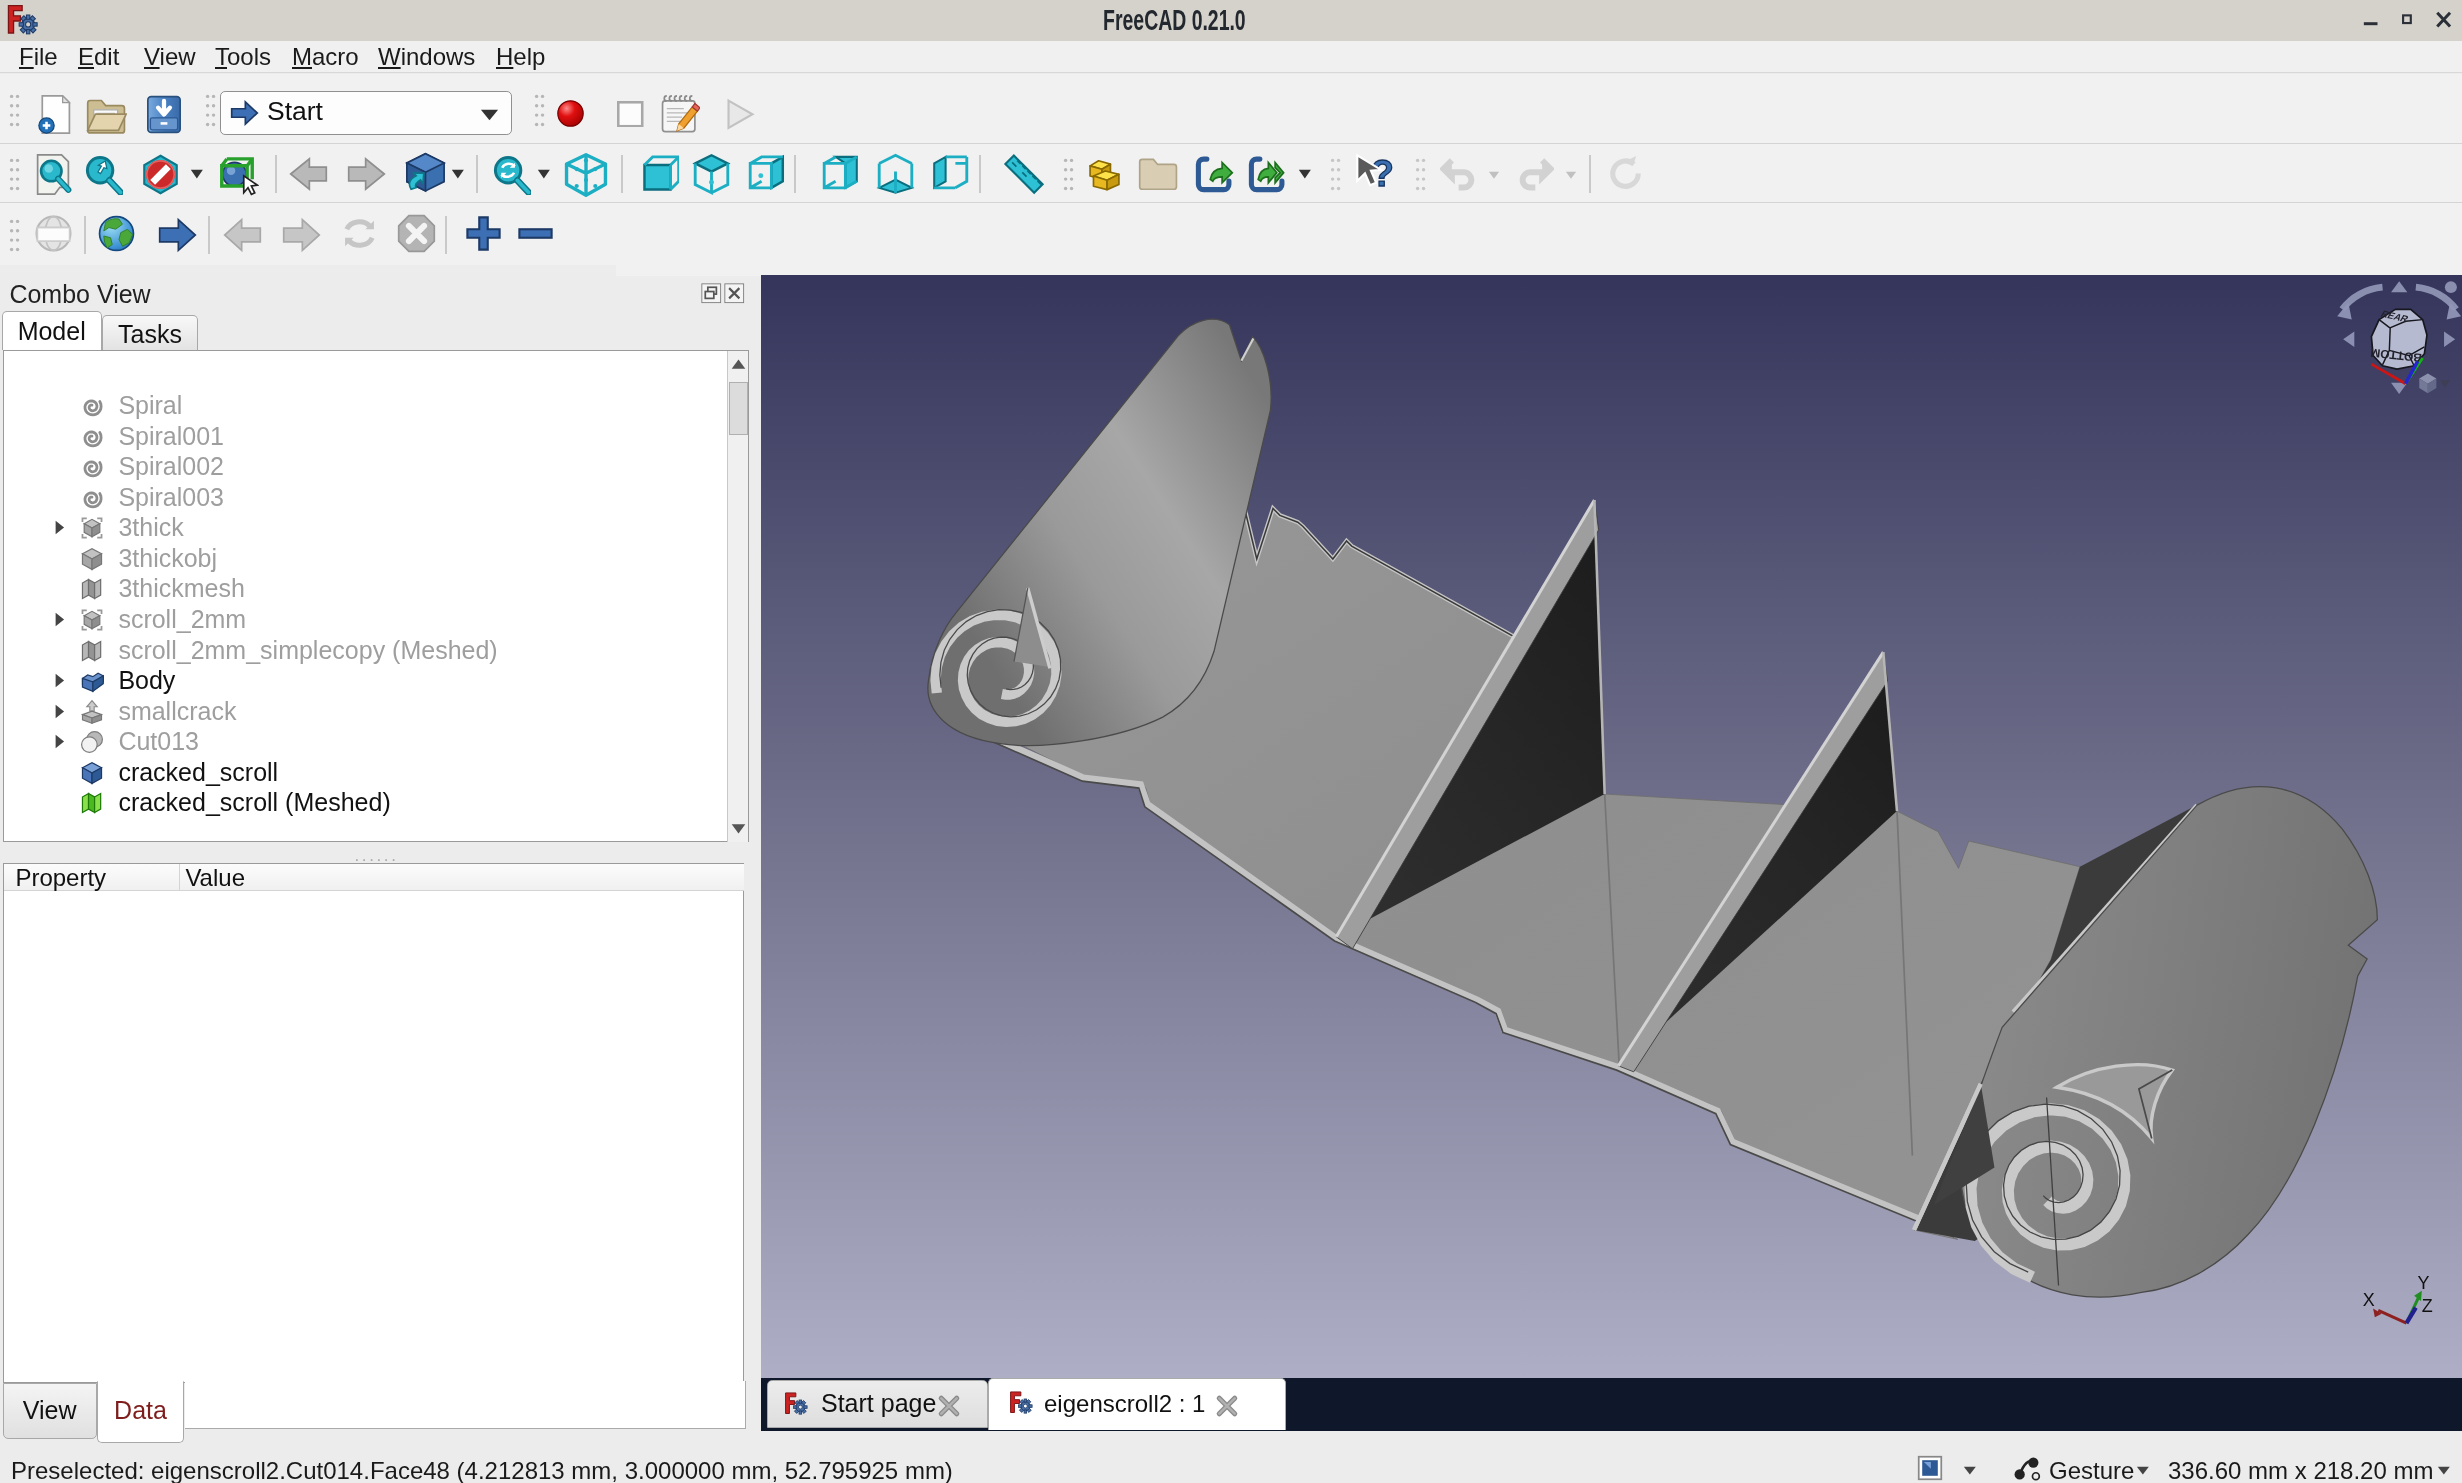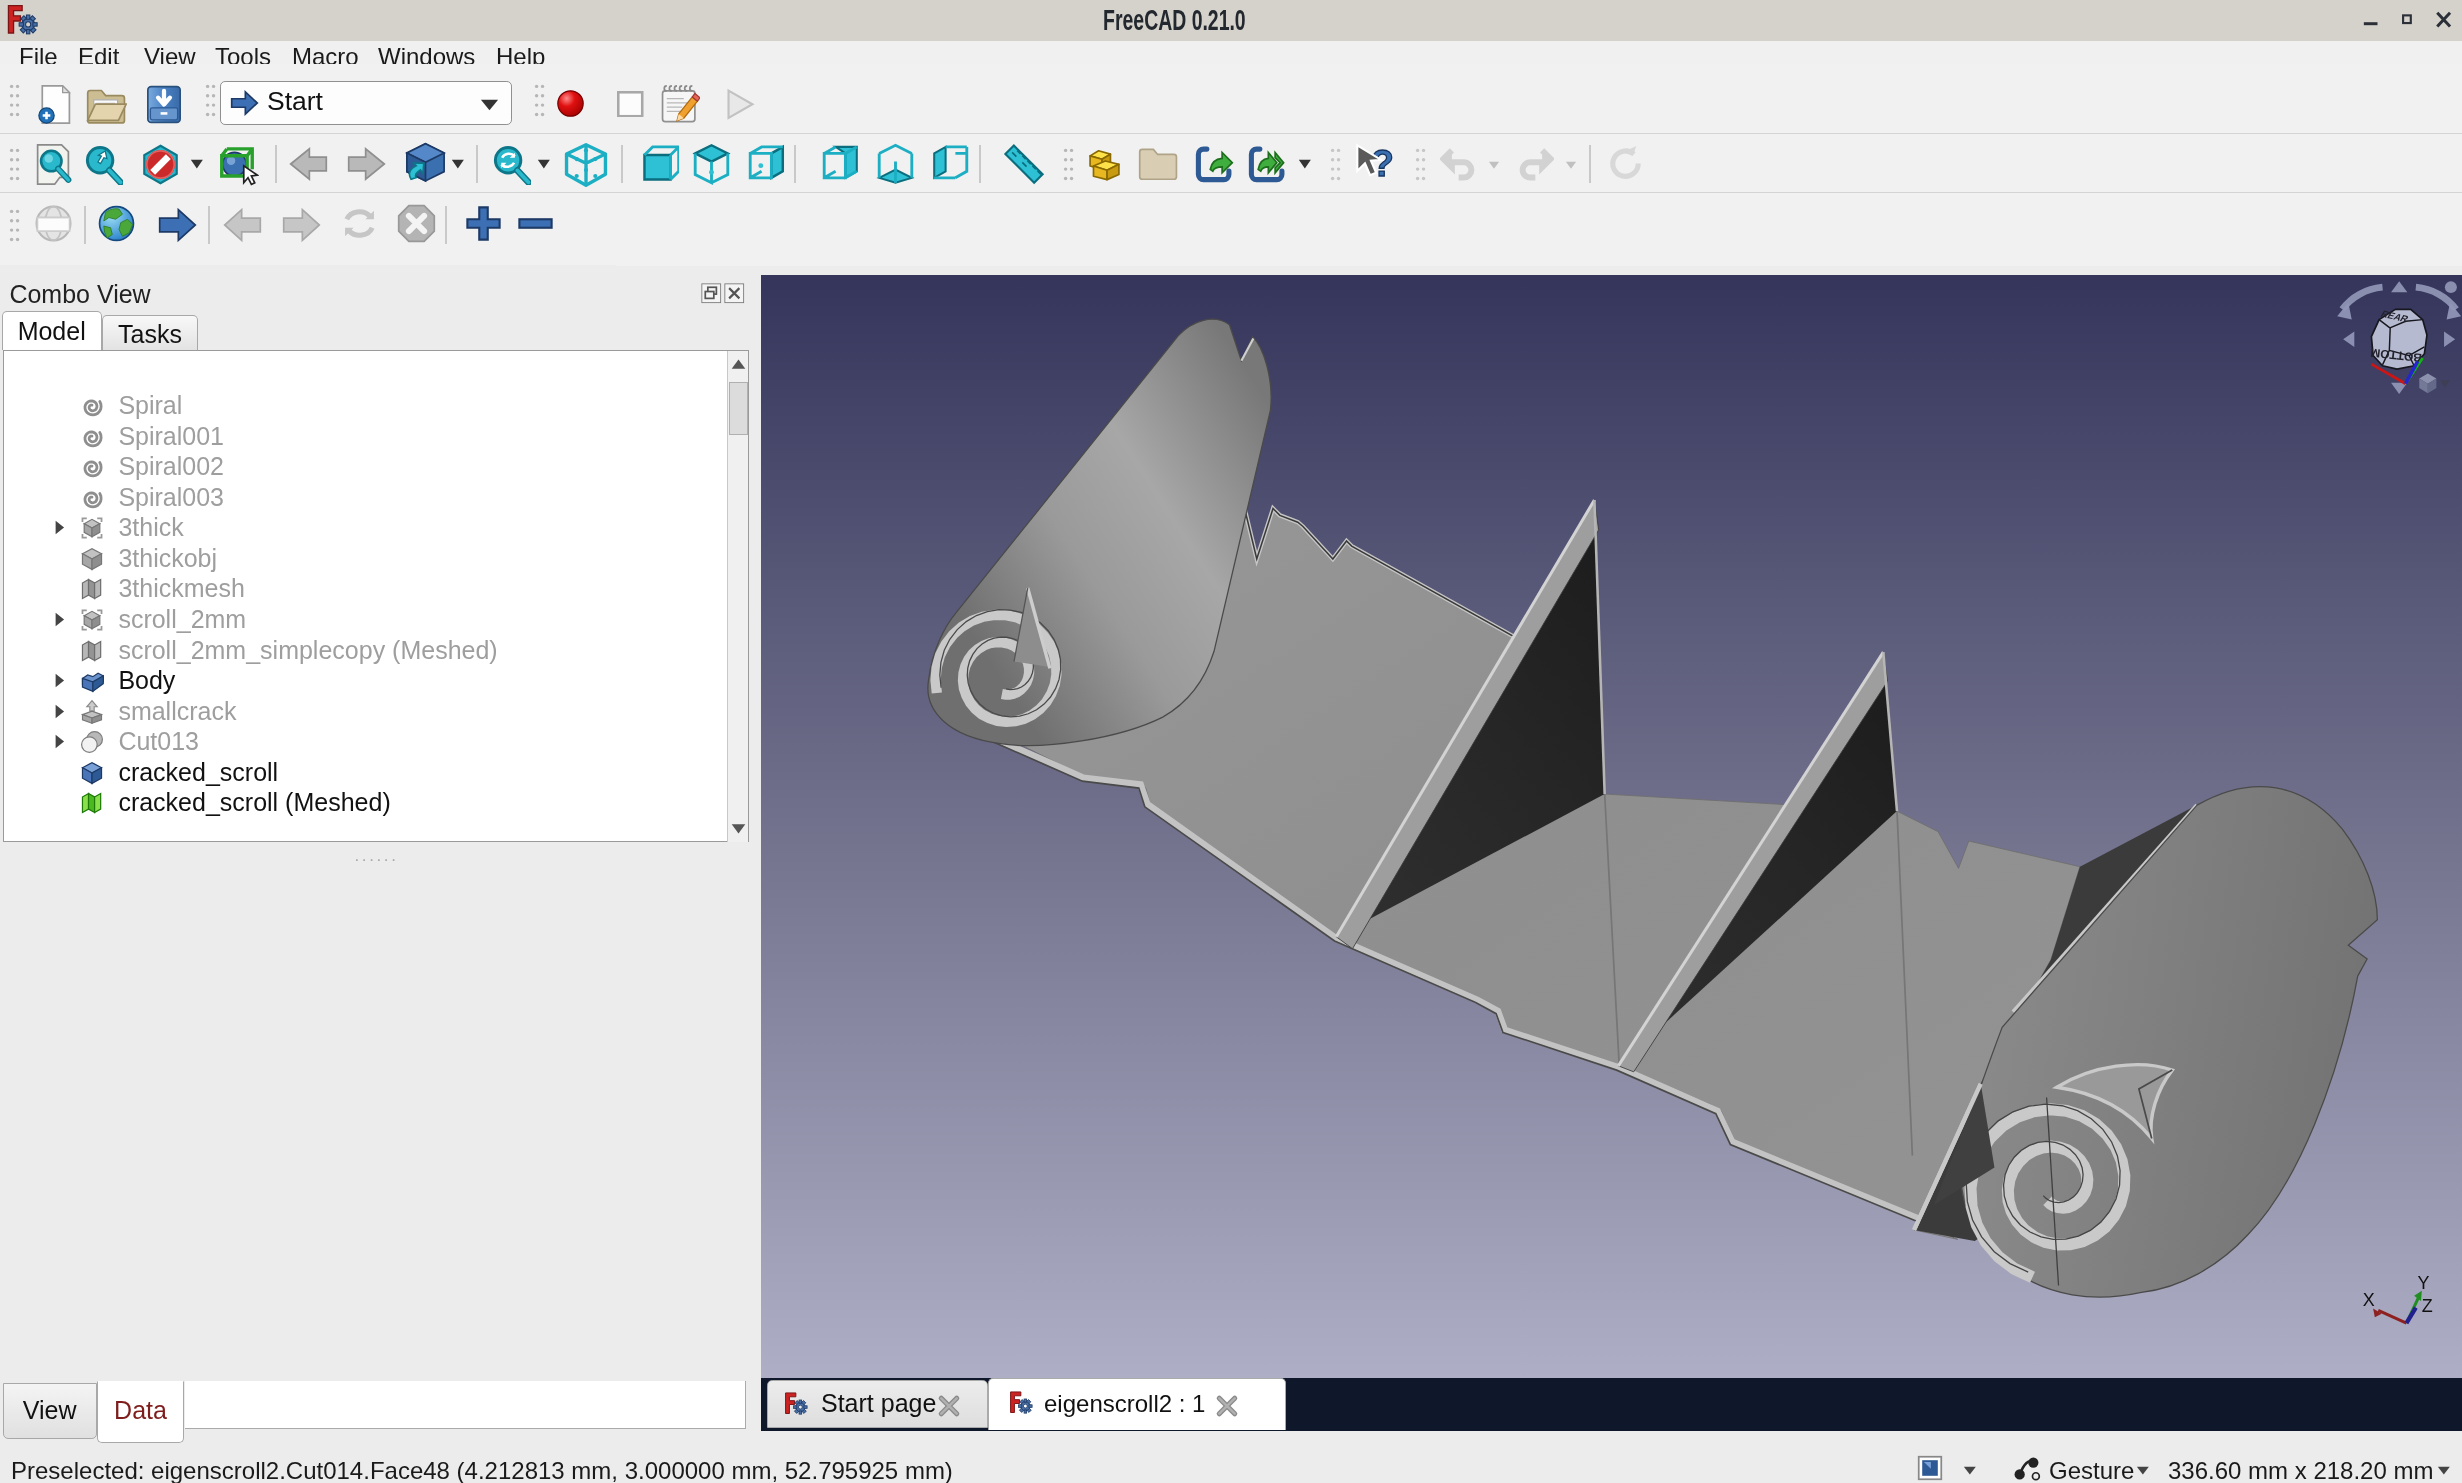--- a/index.html
+++ b/index.html
@@ -1,21 +1,21 @@
 <!DOCTYPE html>
 <html style="font-size:13.7px"><head><meta charset="utf-8"><style>
 * { margin:0; padding:0; box-sizing:border-box; }
 html,body { width:2462px; height:1483px; font-family:"Liberation Sans",sans-serif; overflow:hidden; background:#ececec; }
 .abs { position:absolute; }
 #titlebar { position:absolute; left:0; top:0; width:2462px; height:41px; background:#d5d1cb; }
 #title { position:absolute; left:0; top:0; width:2348px; text-align:center; font-size:29px; font-weight:bold; color:#22282e; line-height:41px; }
 #winbtns { position:absolute; right:0; top:0; height:41px; }
 #menubar { position:absolute; left:0; top:41px; width:2462px; height:32px; background:#f0f0f0; font-size:24px; color:#1a1a1a; border-bottom:0.9px solid #d8d8d8;}
 .mitem { position:absolute; top:0; line-height:31px; }
-#tbzone { position:absolute; left:0; top:64px; width:2462px; height:202px; background:#f1f1f1; }
+#tbzone { position:absolute; left:0; top:74px; width:2462px; height:202px; background:#f1f1f1; }
 .tbrow { position:absolute; left:0; width:2462px; }
 .icon { position:absolute; }
 .vsep { position:absolute; width:1.7px; background:#c9c9c9; }
 #dock { position:absolute; left:0; top:265px; width:616px; height:1218px; background:#ececec;padding-left:23px; }
 #viewport { position:absolute; left:761px; top:275px; width:1701px; height:1103px; background:linear-gradient(to bottom,#35355c 0%, #74748f 52%, #aeaec6 100%); overflow:hidden; }
 #tabbar { position:absolute; left:761px; top:1378px; width:1701px; height:53px; background:#0f172a; }
 #statusbar { position:absolute; left:0; top:1445px; width:2462px; height:38px; background:#ececec; font-size:24px; color:#1a1a1a; }
 .trow { position:absolute; left:0; width:718px; height:31px; font-size:25px; line-height:30px; }
 .trow svg.ticon { position:absolute; left:75px; top:2.6px; }
 .trow svg.tarr { position:absolute; left:49px; top:6.8px; }
@@ -610,20 +610,27 @@
       <svg class="abs" style="left:1.7px;top:5.1px" width="17" height="17" viewBox="0 0 20 20">
           <path d="M10 4 L18 15 H2 z" fill="#555"></path>
         </svg>
       <div class="abs" style="left:0.9px;top:31px;width:19px;height:53px;background:#dcdcdc;border:0.9px solid #b0b0b0"></div>
       <svg class="abs" style="left:1.7px;top:469px" width="17" height="17" viewBox="0 0 20 20">
           <path d="M10 16 L18 5 H2 z" fill="#555"></path>
         </svg>
     </div>
   </div>
   <div class="abs" style="left:308px;top:581px;width:137px;height:8.5px;color:#aaa;font-size:17px;letter-spacing:2.6px;text-align:center">......</div>
+  <div class="abs" id="prop" style="left:3.4px;top:598px;width:741px;height:520px;background:#fff;border:0.9px solid #9a9a9a">
+    <div class="abs" style="left:0;top:0;width:740px;height:27px;background:linear-gradient(#fcfcfc,#f0f0f0);border-bottom:0.9px solid #d4d4d4">
+      <div class="abs" style="left:11px;top:0px;font-size:24px;color:#111">Property</div>
+      <div class="abs" style="left:175px;top:0;width:0.9px;height:27px;background:#d4d4d4"></div>
+      <div class="abs" style="left:181px;top:0px;font-size:24px;color:#111">Value</div>
+    </div>
+  </div>
   <div class="abs" style="left:185px;top:1116px;width:561px;height:48px;background:#fff;border-right:0.9px solid #aaa;border-bottom:0.9px solid #aaa"></div>
   <div class="abs" style="left:2.6px;top:1118px;width:94px;height:56px;background:linear-gradient(#f4f4f4,#e0e0e0);border:0.9px solid #a8a8a8;border-radius:0 0 5.1px 5.1px;text-align:center;font-size:25px;line-height:53px;color:#111">View</div>
   <div class="abs" style="left:97px;top:1116px;width:87px;height:62px;background:#fff;border:0.9px solid #a8a8a8;border-top:0.9px solid #fff;border-radius:0 0 5.1px 5.1px;text-align:center;font-size:25px;line-height:56px;color:#7f1d1d;z-index:2">Data</div>
 </div>
 <div id="viewport">
 <svg width="1701" height="1103" viewBox="0 0 1990 1290" style="position:absolute;left:0;top:0">
   <defs>
     <linearGradient id="cylL" x1="229" y1="394" x2="598" y2="156" gradientUnits="userSpaceOnUse">
       <stop offset="0" stop-color="#6f6f6f"></stop>
           <stop offset="0.35" stop-color="#9a9a9a"></stop>

